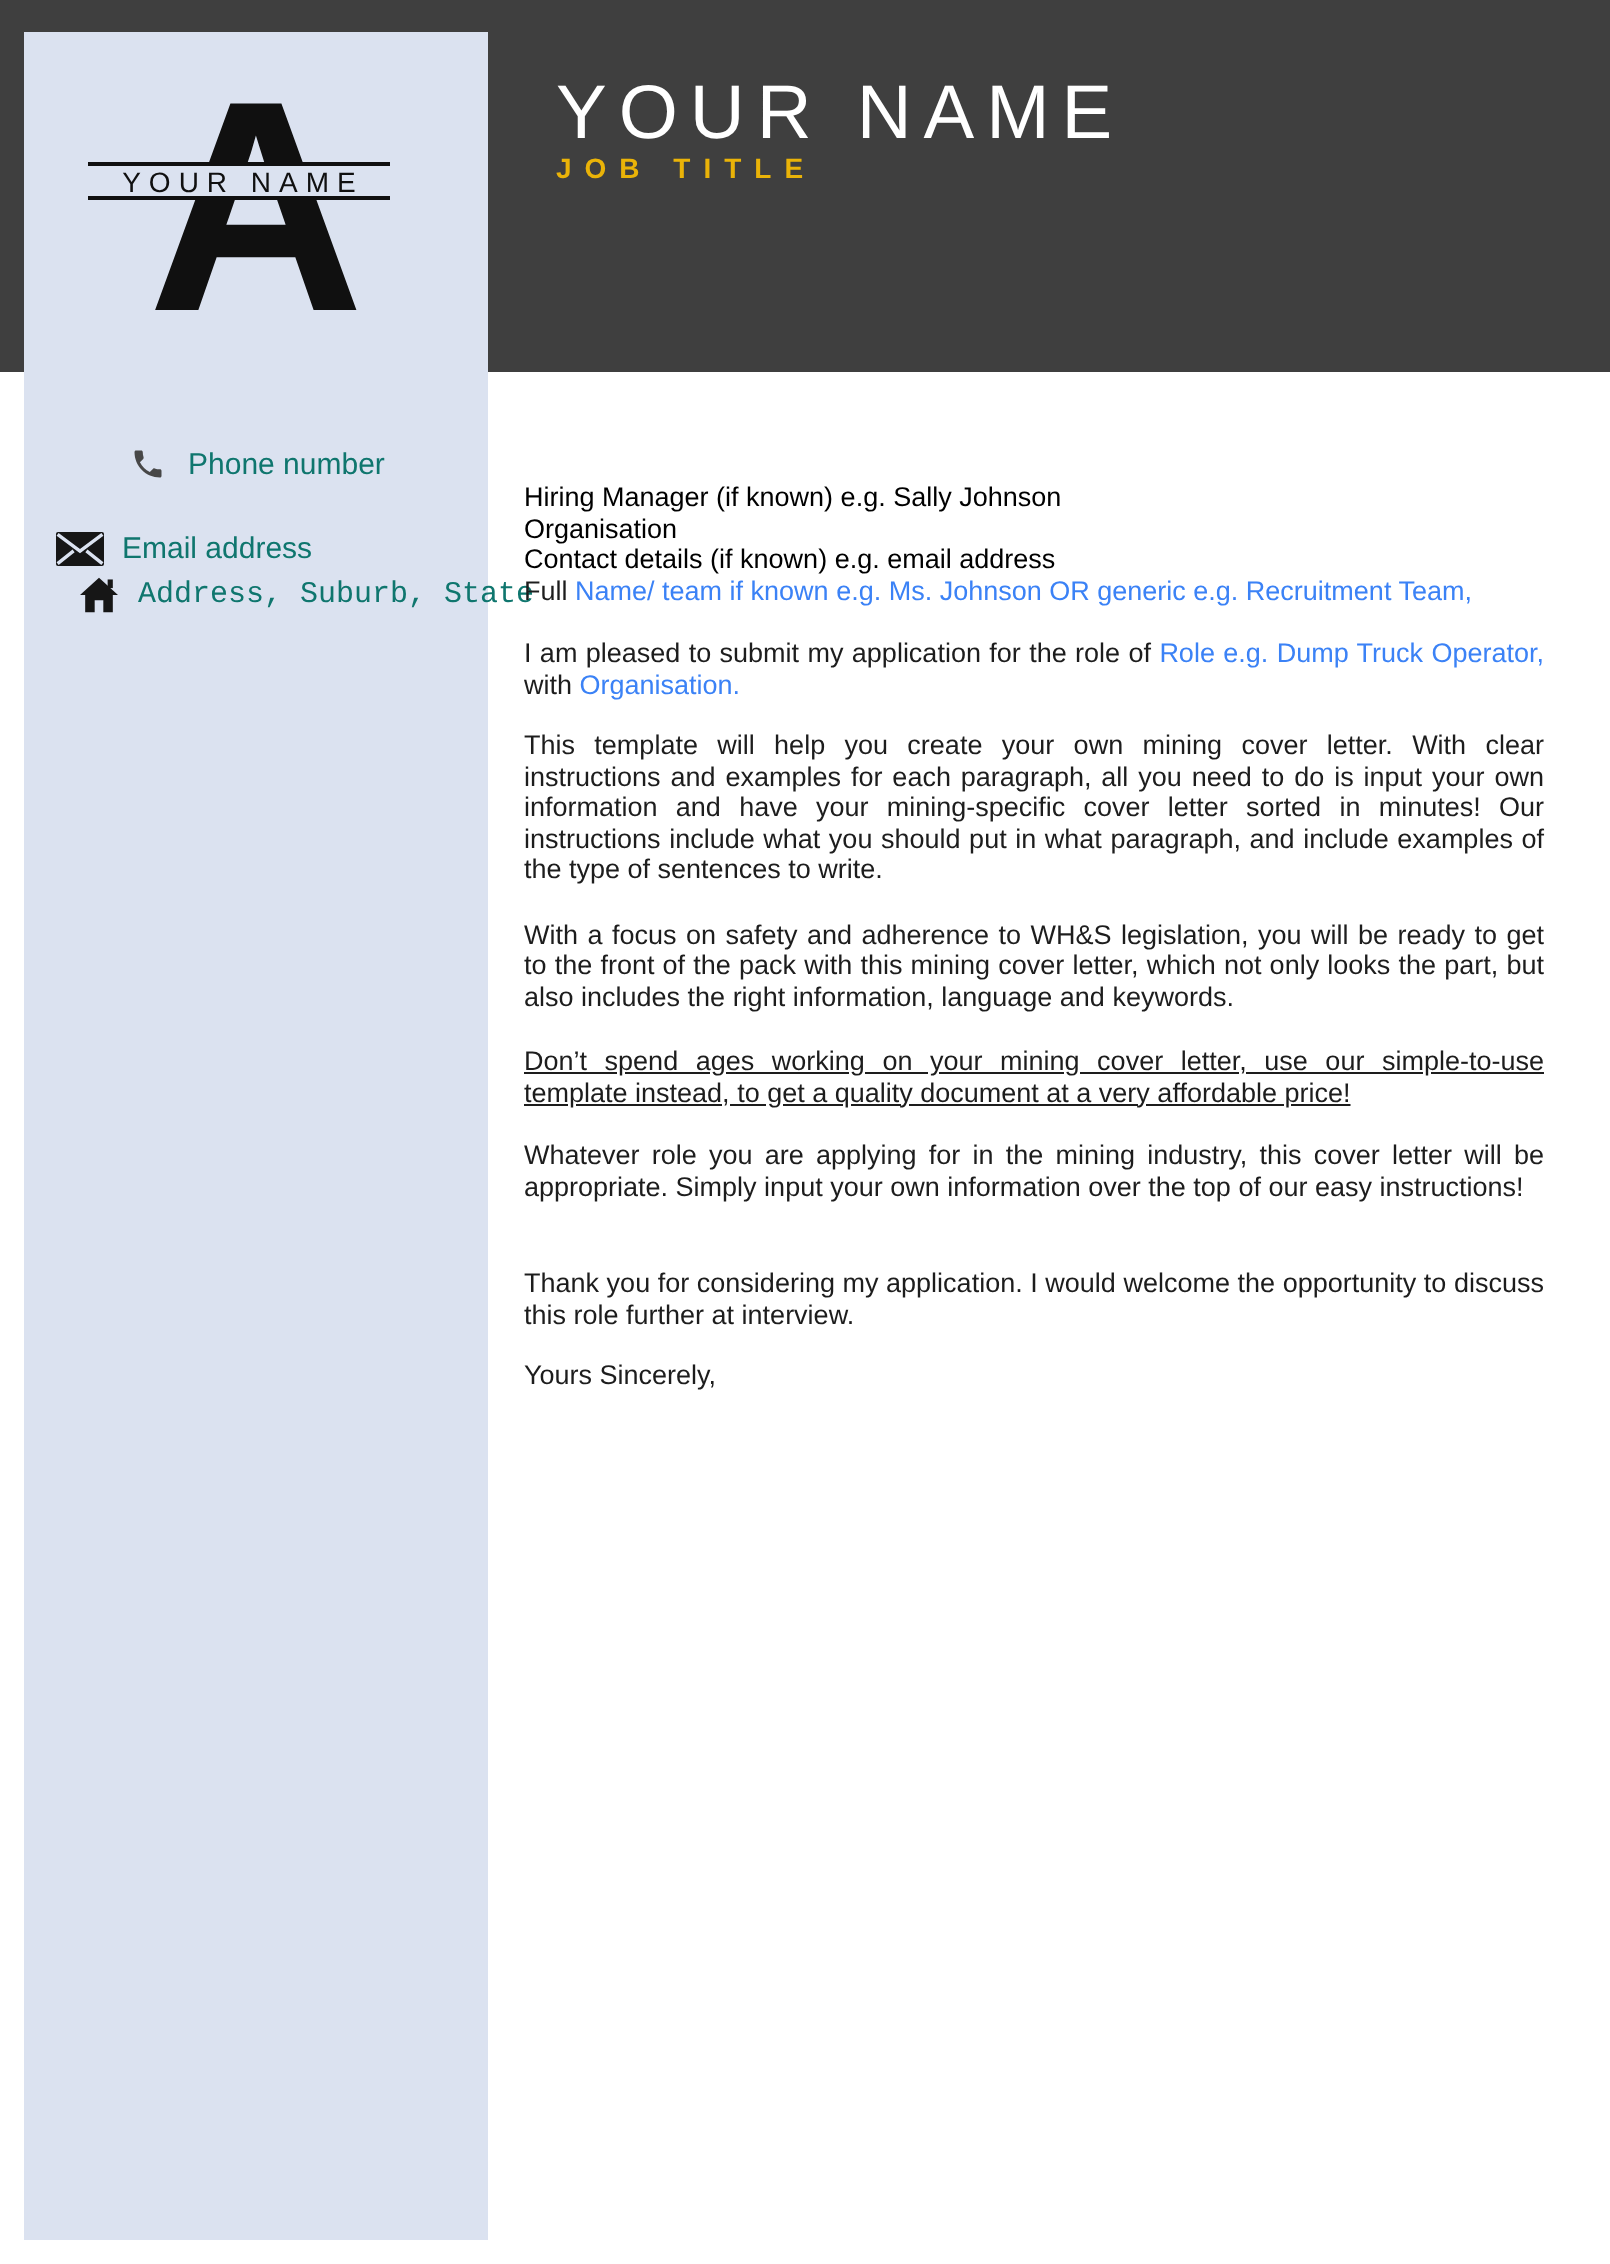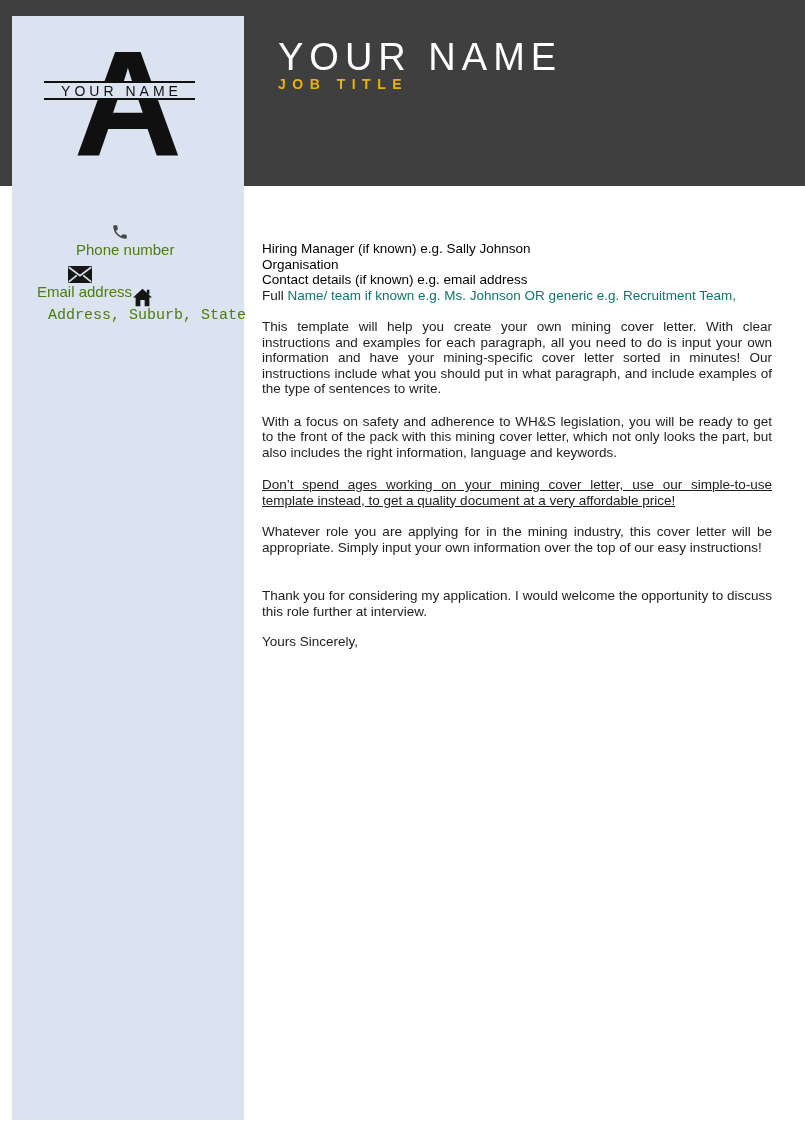--- a/index.html
+++ b/index.html
@@ -72,45 +72,44 @@
     color: #101010;
     white-space: nowrap;
   }
 
   
   .contact { position: absolute; top: 207px; left: 0; right: 0; }
   .contact-row {
     position: absolute;
     display: flex;
     align-items: center;
-    color: #4d7c0f;
+    color: #0f766e;
     font-size: 15px;
     white-space: nowrap;
-    flex-direction: column;
   }
   .row-phone { top: 0;   left: 53px; }
   .row-email { top: 43px; left: 16px; }
   .row-home  { top: 65px; left: 27px; font-family: Liberation Mono, monospace; }
   .contact-icon { display: inline-flex; align-items: center; justify-content: center; }
   .row-phone .contact-label { margin-left: 11px; }
   .row-email .contact-label { margin-left: 9px; }
   .row-home  .contact-label { margin-left: 9px; }
 
   
   .letter {
     position: absolute;
     left: 262px; top: 241px;
     width: 510px;
     font-size: 13.5px;
     line-height: 15.5px;
     color: #1d1d1d;
     z-index: 2;
   }
   .letter p { text-align: justify; }
-  .ph { color: #0f766e; }
+  .ph { color: #3b82f6; }
   .recipient { color: #000000; }
   .salutation { text-align: left !important; margin-bottom: 16px; }
   .opening { margin-bottom: 15px; }
   .para-0 { margin-bottom: 17px; }
   .para-1 { margin-bottom: 17px; }
   .para-2 { margin-bottom: 16px; text-decoration: underline; }
   .para-3 { margin-bottom: 33px; }
   .closing { margin-bottom: 15px; }
   .signoff { text-align: left !important; margin-bottom: 16px; }
   .signature { text-align: left !important; }
@@ -172,20 +171,21 @@
 <main class="letter">
 
   <div class="recipient">
     <div>Hiring Manager (if known) e.g. Sally Johnson</div>
     <div>Organisation</div>
     <div>Contact details (if known) e.g. email address</div>
   </div>
 
   <p class="salutation"><span>Full </span><span class="ph">Name/ team if known e.g. Ms. Johnson OR generic e.g. Recruitment Team,</span></p>
 
+  <p class="opening"><span>I am pleased to submit my application for the role of </span><span class="ph">Role e.g. Dump Truck Operator,</span><span> with </span><span class="ph">Organisation.</span></p>
 
   <p class="para-0">This template will help you create your own mining cover letter. With clear instructions and examples for each paragraph, all you need to do is input your own information and have your mining-specific cover letter sorted in minutes! Our instructions include what you should put in what paragraph, and include examples of the type of sentences to write.</p>
   <p class="para-1">With a focus on safety and adherence to WH&amp;S legislation, you will be ready to get to the front of the pack with this mining cover letter, which not only looks the part, but also includes the right information, language and keywords.</p>
   <p class="para-2">Don’t spend ages working on your mining cover letter, use our simple-to-use template instead, to get a quality document at a very affordable price!</p>
   <p class="para-3">Whatever role you are applying for in the mining industry, this cover letter will be appropriate. Simply input your own information over the top of our easy instructions!</p>
 
   <p class="closing">Thank you for considering my application. I would welcome the opportunity to discuss this role further at interview.</p>
   <p class="signoff">Yours Sincerely,</p>
 
 </main>

